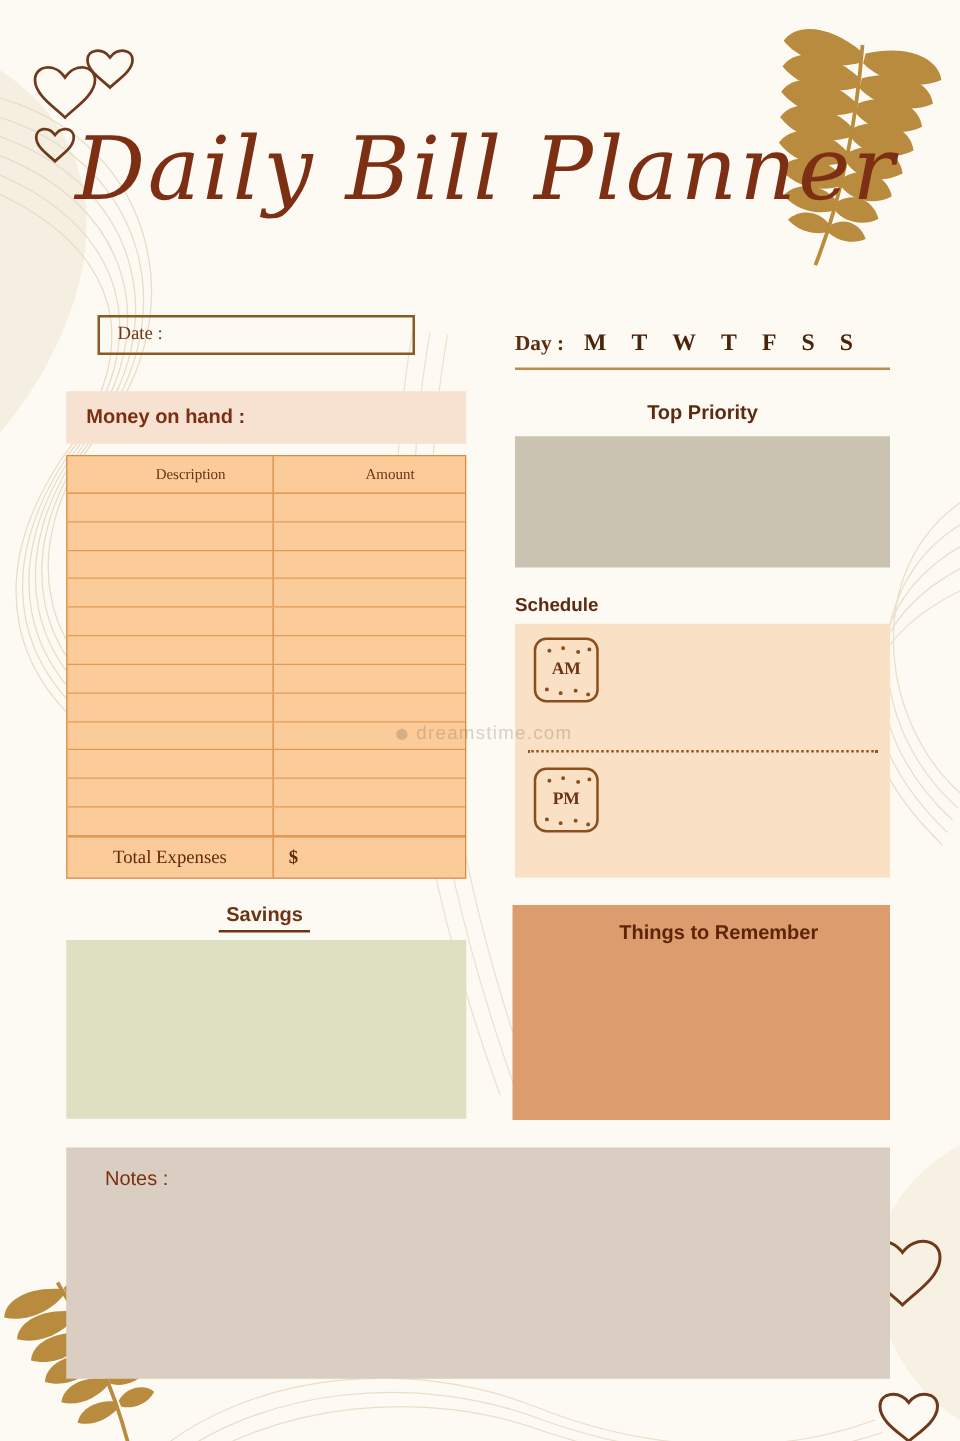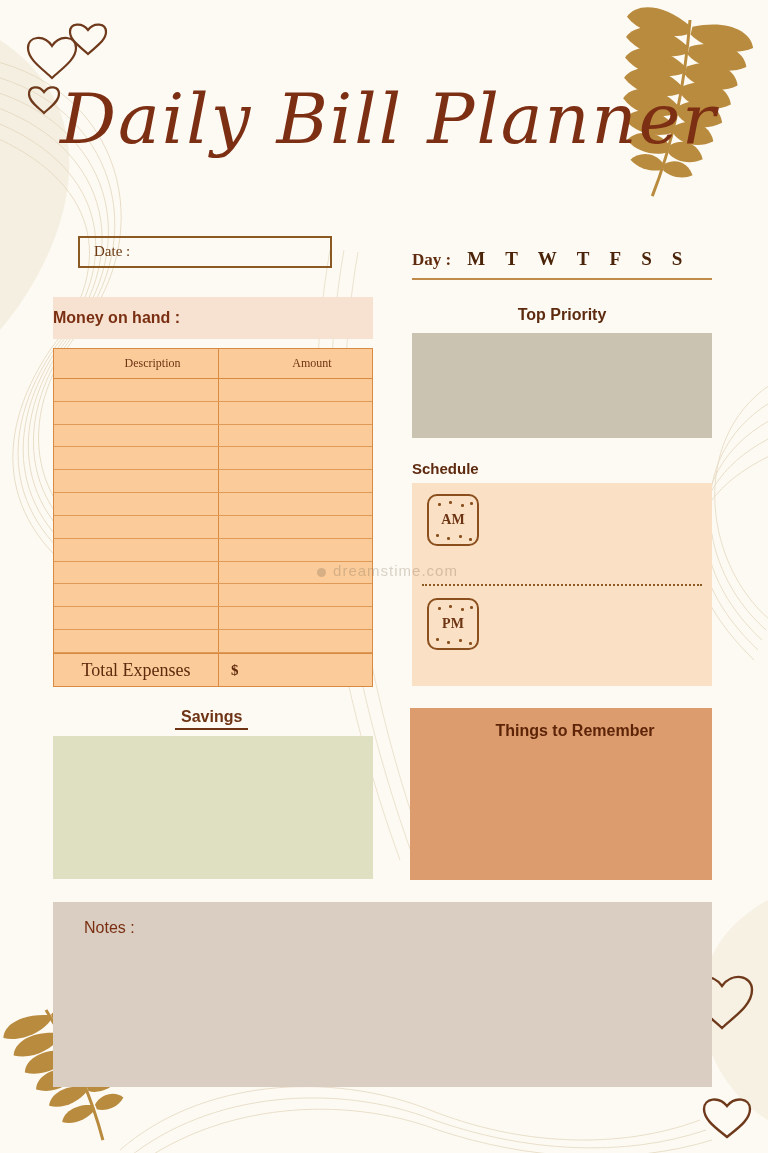--- a/index.html
+++ b/index.html
@@ -8,20 +8,21 @@
     width: 768px; height: 1153px;
     background: #fdfaf3;
     font-family: "Liberation Sans", sans-serif;
     overflow: hidden;
     position: relative;
   }
   .page {
     position: absolute; inset: 0;
     background: linear-gradient(135deg, #fdfbf4 0%, #fbf7ef 40%, #faf6ec 100%);
     overflow: hidden;
+    margin-top: 16px;
   }
   
   .bg-svg { position:absolute; inset:0; width:768px; height:1153px; pointer-events:none; }
 
   
   .title {
     position: absolute;
     left: 60px; top: 78px;
     width: 640px;
     font-family: "DejaVu Serif", serif;
@@ -57,21 +58,21 @@
   .day-letters { display:flex; gap:20px; margin-left:6px; }
   .day-letters span { font-size:19px; font-weight:700; color:#4a2309; font-family:"Liberation Serif", serif; }
 
   
   .moh {
     position:absolute; left:53px; top:297px;
     width:320px; height:42px;
     background:#f7e2d2;
     display:flex; align-items:center;
   }
-  .moh span { font-size:16px; font-weight:700; color:#7a2f12; padding-left:0; font-family:"Liberation Sans", sans-serif; }
+  .moh span { font-size:16px; font-weight:700; color:#7a2f12; padding-left:16px; font-family:"Liberation Sans", sans-serif; }
 
   
   .table {
     position:absolute; left:53px; top:348px;
     width:320px; height:339px;
     background:#fbcc9a;
     border:1.5px solid #d98a42;
     display:flex; flex-direction:column;
   }
   .tbl-head {
@@ -88,21 +89,21 @@
   .tbl-body { flex:1; display:flex; flex-direction:column; }
   .tbl-row { flex:1; display:flex; border-bottom:1px solid #e09a57; }
   .tbl-row .c1 { width:165px; border-right:1.5px solid #d98a42; }
   .tbl-row .c2 { flex:1; }
   .tbl-total {
     flex:0 0 33px; display:flex; border-top:1.5px solid #d98a42;
   }
   .tbl-total .c1 {
     width:165px; border-right:1.5px solid #d98a42;
     display:flex; align-items:center; justify-content:center;
-    font-size:18px; color:#5f2a0d; font-family:"Liberation Serif", serif;
+    font-size:15px; color:#5f2a0d; font-family:"Liberation Serif", serif;
   }
   .tbl-total .c2 {
     flex:1; display:flex; align-items:center; padding-left:12px;
     font-size:15px; font-weight:700; color:#5f2a0d; font-family:"Liberation Serif", serif;
   }
 
   
   .savings-title {
     position:absolute; left:175px; top:708px;
     font-size:16px; font-weight:700; color:#6d3314;

